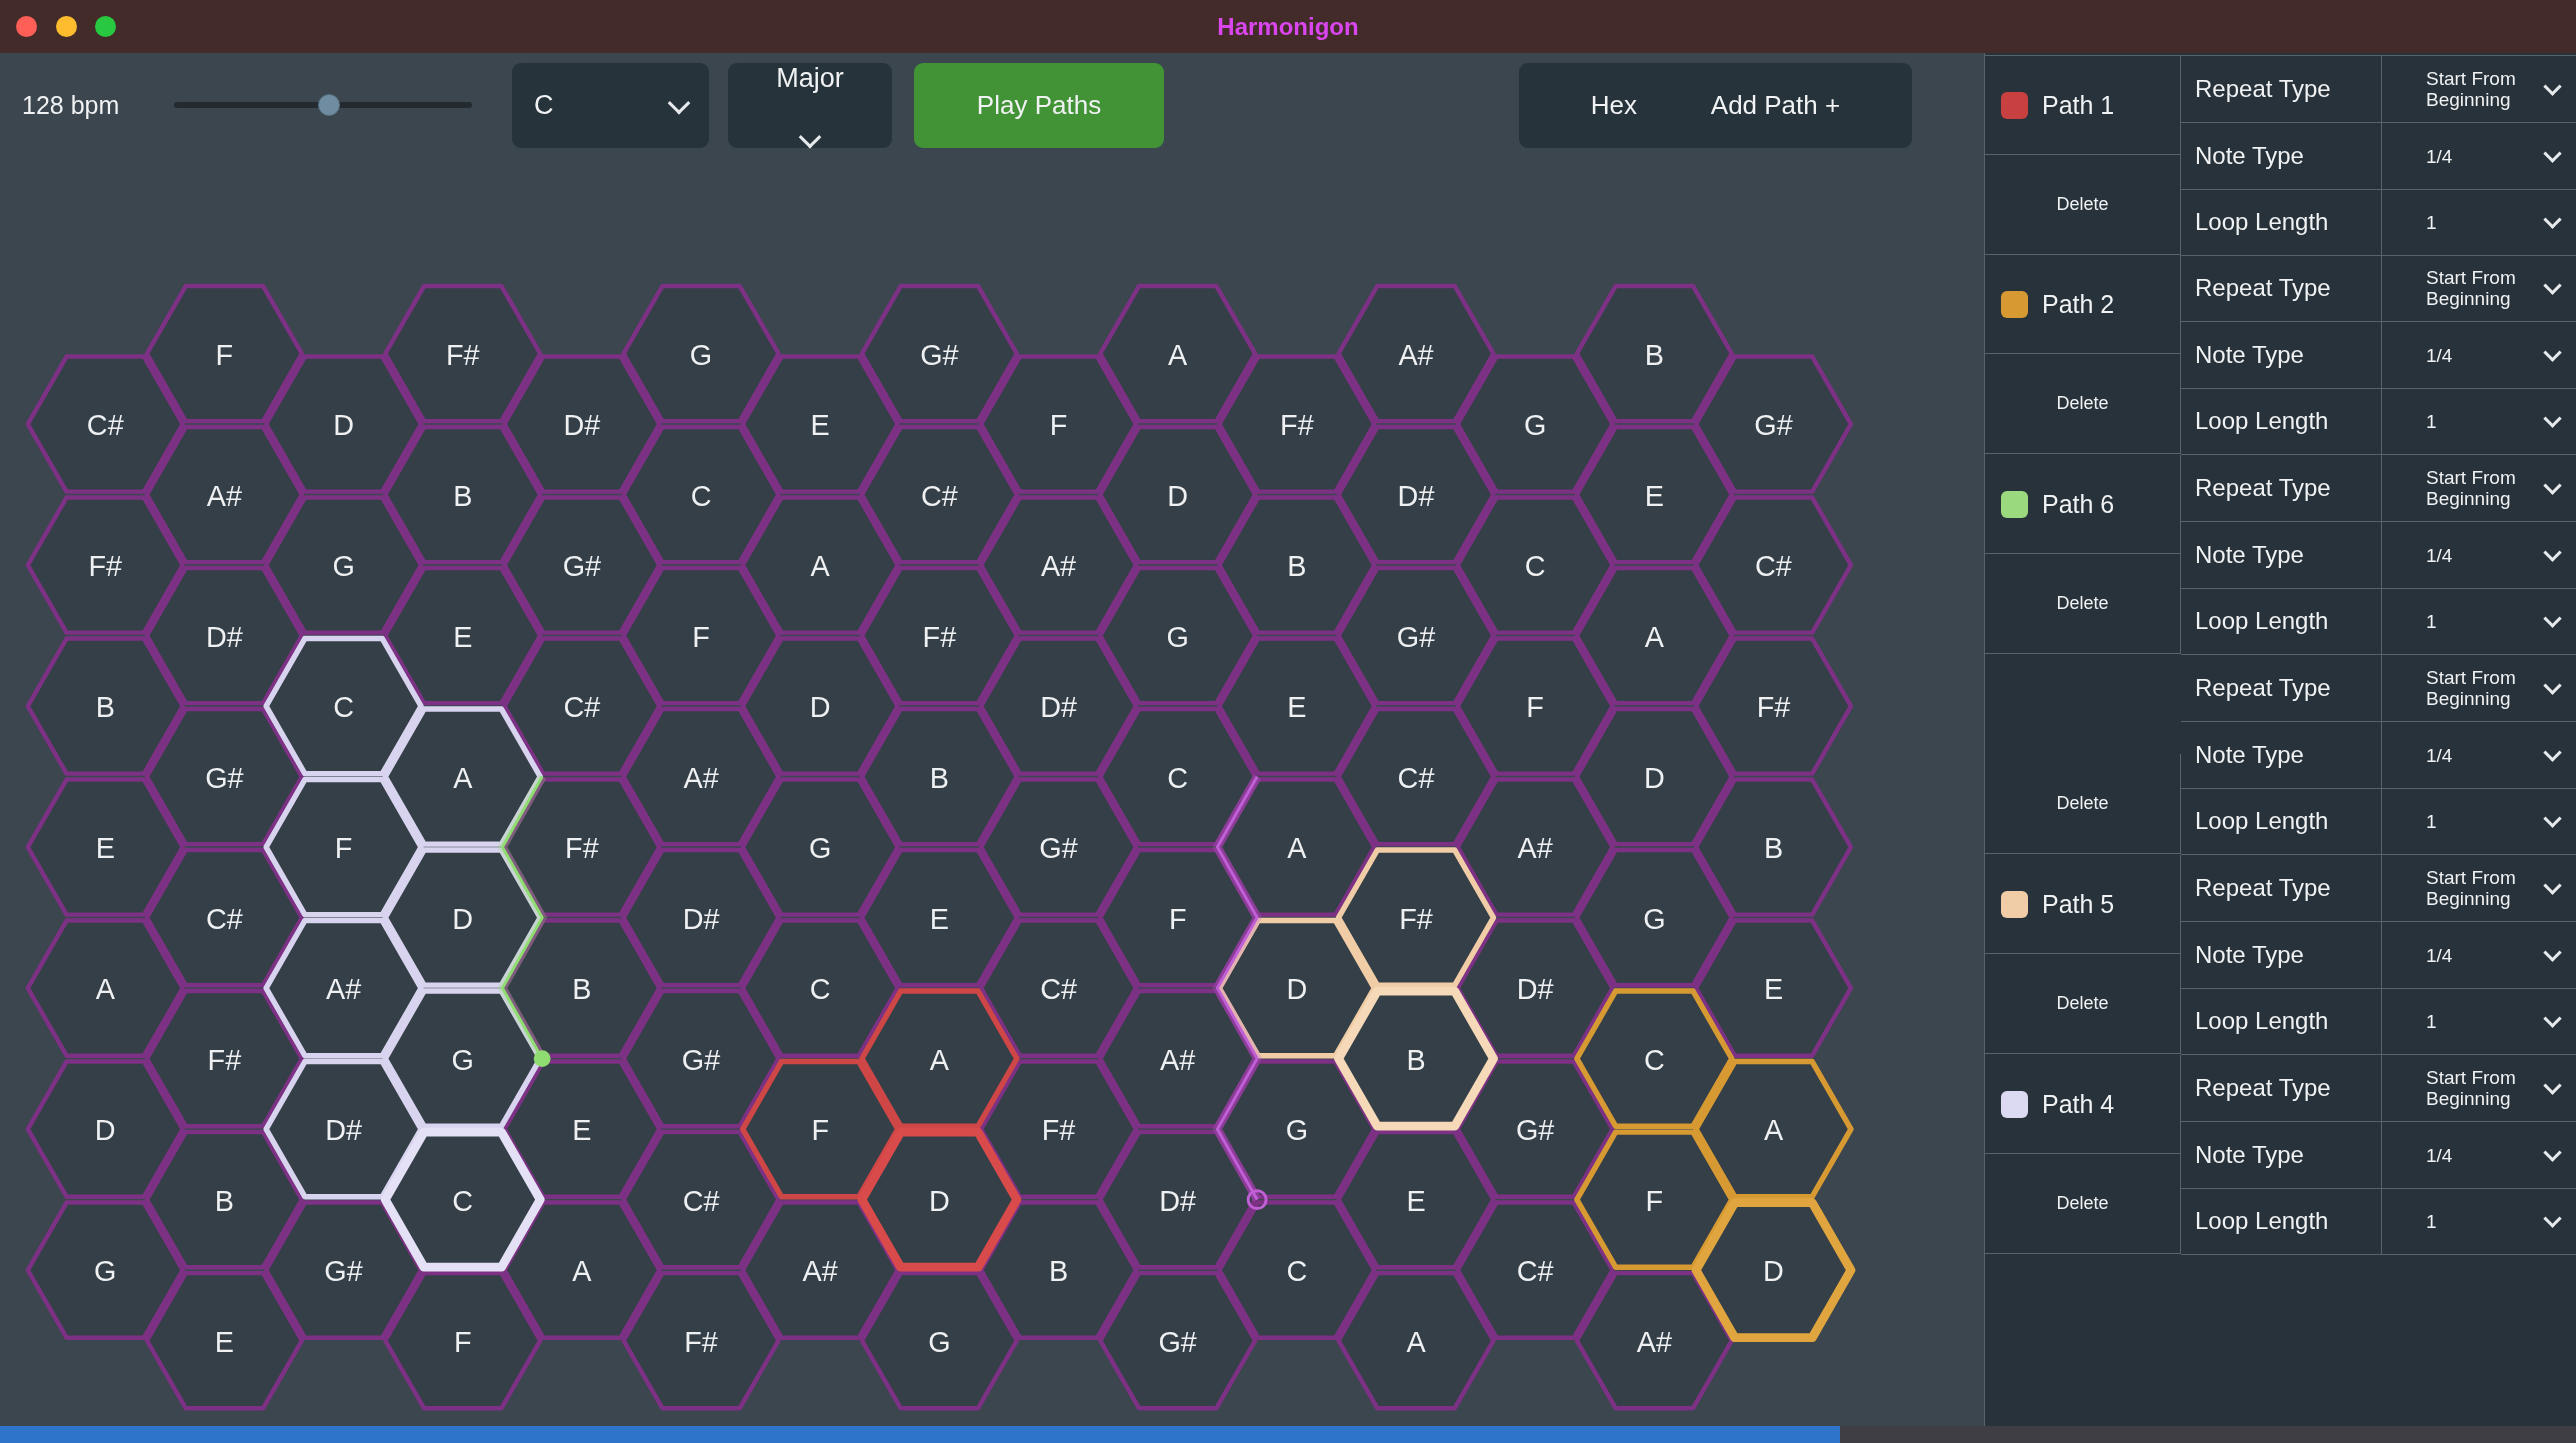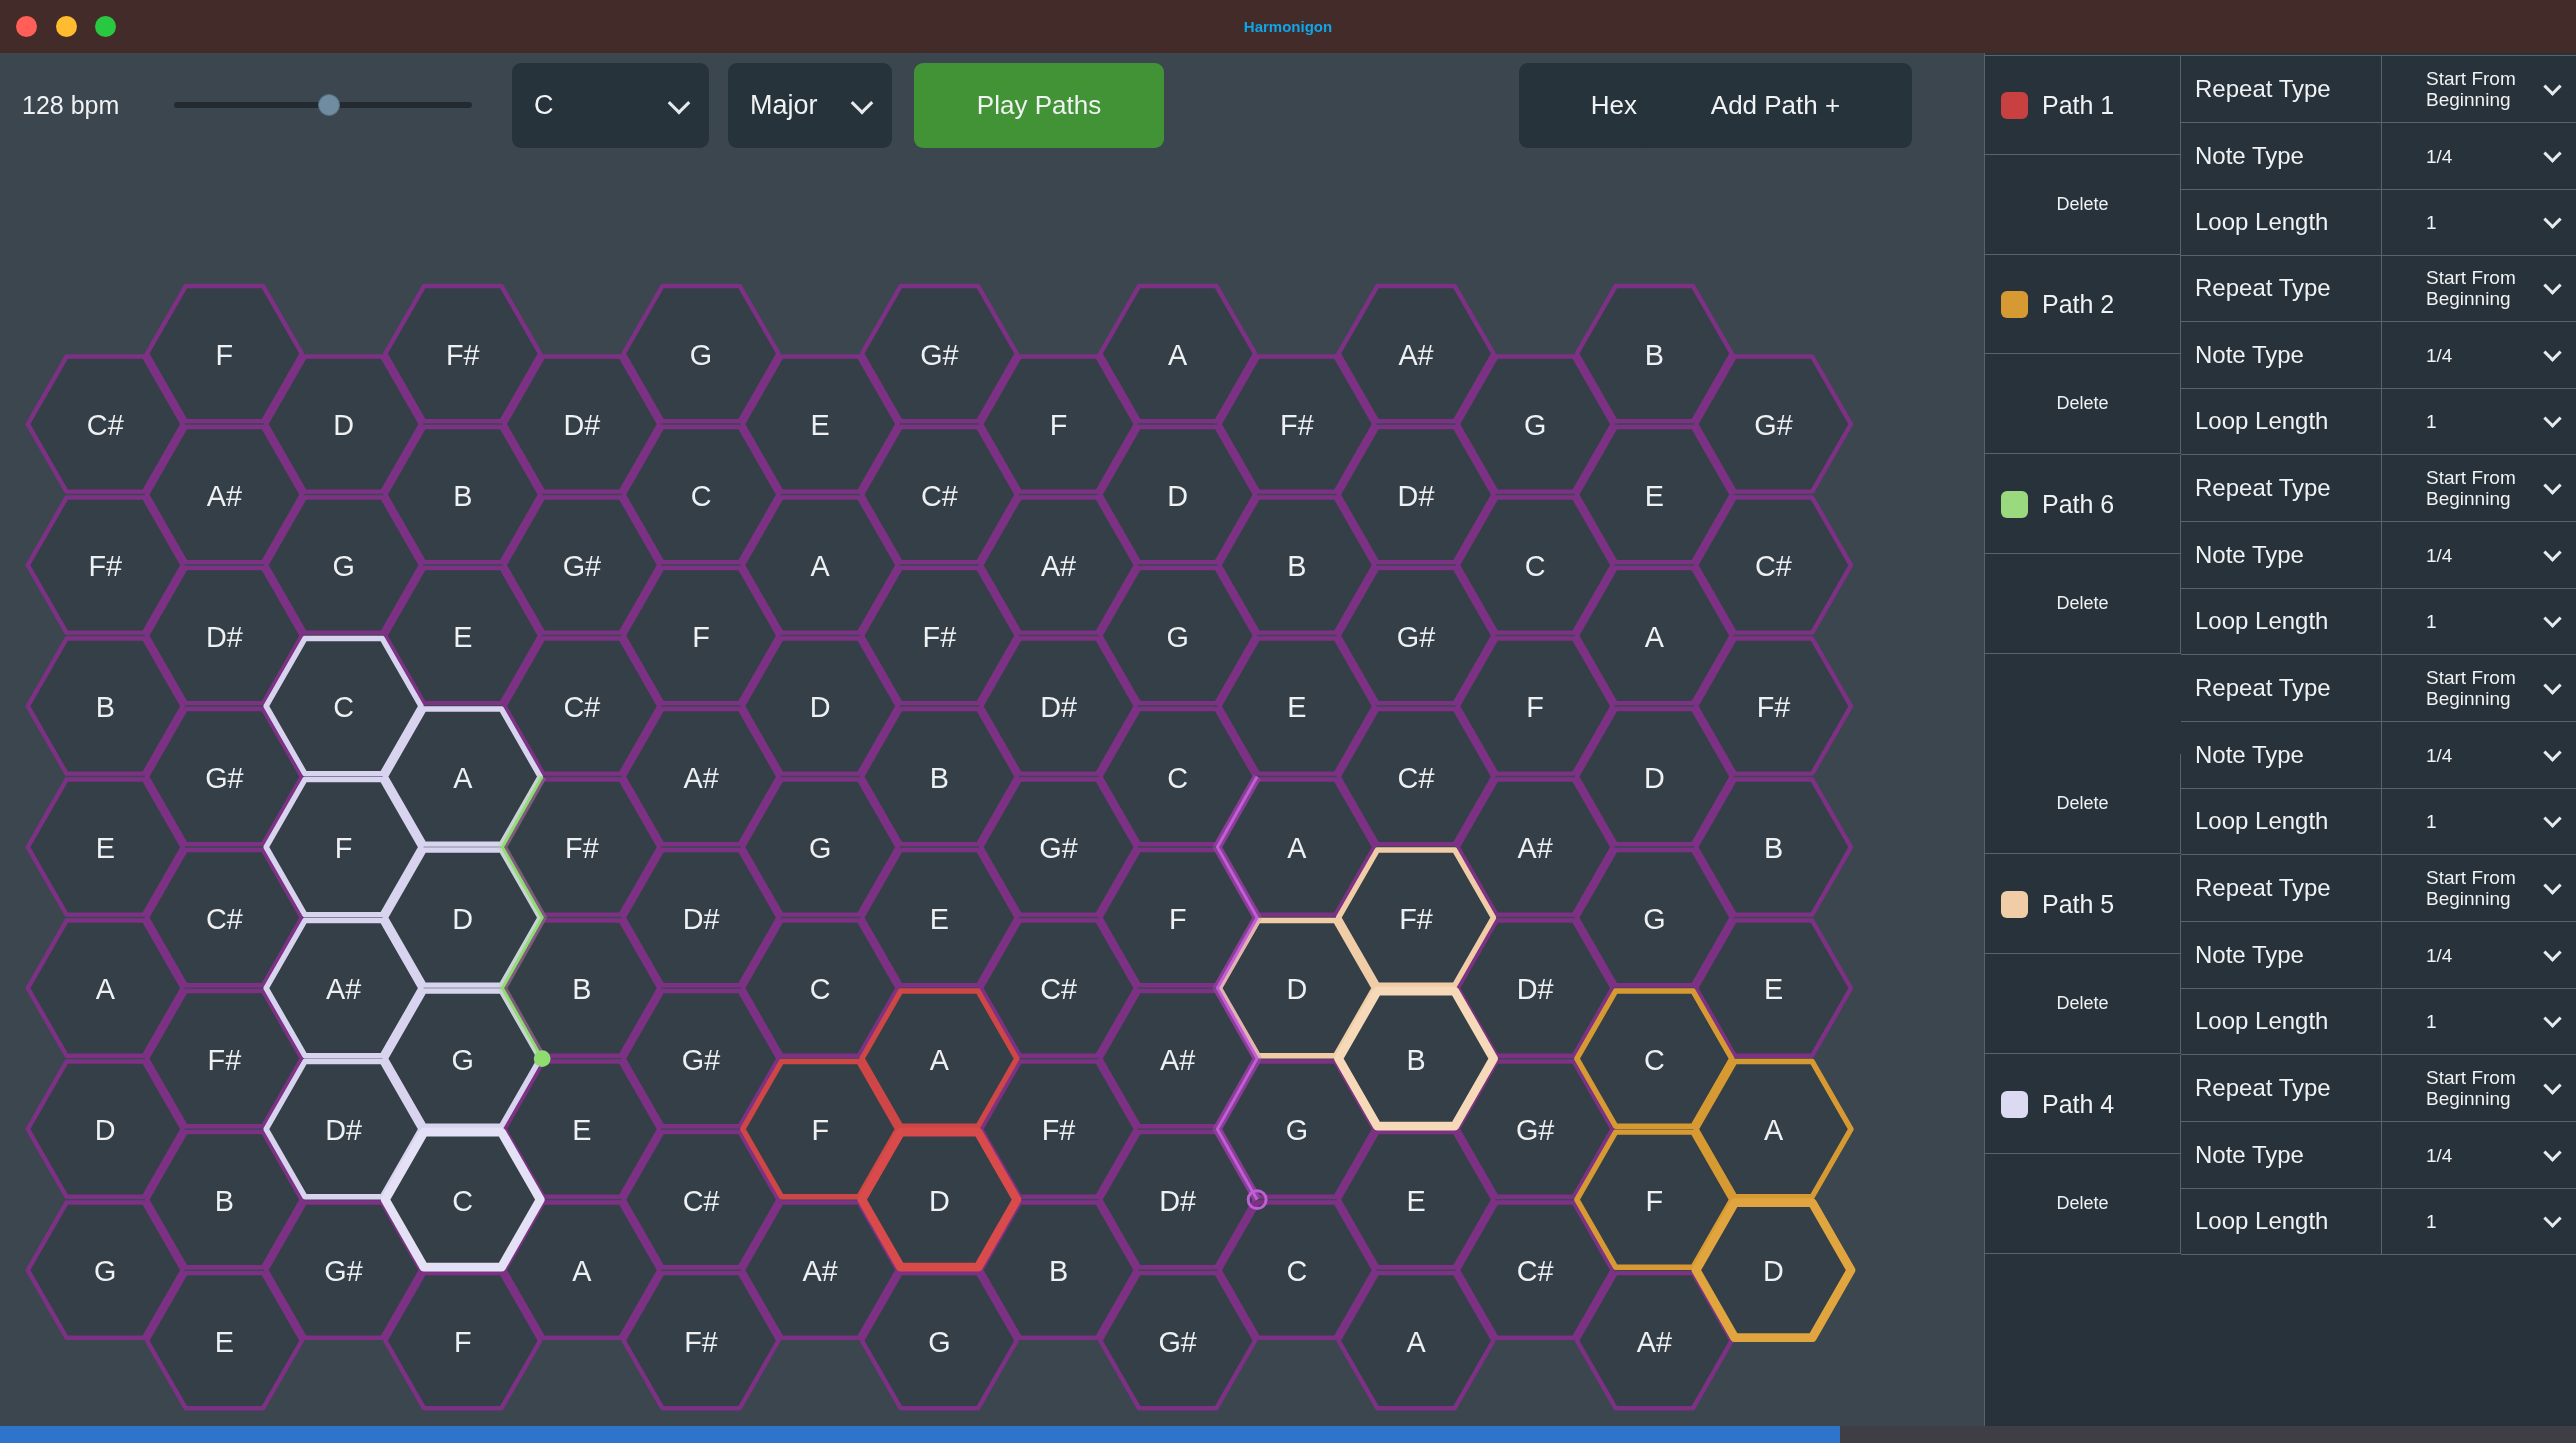--- a/index.html
+++ b/index.html
@@ -8,29 +8,29 @@
     position:relative; overflow:hidden;
     background:#3b464e;
     font-family:"Liberation Sans", sans-serif;
     color:#f0f2f3;
     -webkit-user-select:none; user-select:none;
   }
   
   .titlebar { position:absolute; left:0; top:0; width:2576px; height:53px; background:#422b28; }
   .tl { position:absolute; top:16px; width:21px; height:21px; border-radius:50%; }
   .tl.c1 { left:16px; } .tl.c2 { left:56px; } .tl.c3 { left:95px; }
-  .title-text { display:block; width:100%; text-align:center; line-height:53px; font-size:15px; font-weight:bold; color:#0ea5e9; }
+  .title-text { display:block; width:100%; text-align:center; line-height:53px; font-size:24px; font-weight:bold; color:#d946ef; }
   
   .tb { position:absolute; top:63px; height:85px; }
   .bpm-label { left:22px; line-height:85px; font-size:25px; }
   .slider-track { left:174px; top:102px; width:298px; height:6px; background:#232b31; border-radius:3px; }
   .slider-thumb { top:94px; width:22px; height:22px; border-radius:50%; background:#6f8ca1; border:1px solid #57707f; }
   .dropdown { background:#27333b; border-radius:9px; display:flex; align-items:center; justify-content:space-between; padding:0 22px; font-size:27px; }
   .tb-key   { left:512px; width:197px; }
-  .tb-scale { left:728px; width:164px; }
+  .tb-scale { left:728px; width:164px;flex-direction:column; }
   .btn { background:#27333b; border-radius:9px; display:flex; align-items:center; justify-content:center; font-size:26px; }
   .btn-play    { left:914px;  width:250px; background:#419335; }
   .btn-hexmode { left:1519px; width:262px; }
   .btn-addpath { left:1639px; width:273px; }
   
   .chev { display:inline-block; width:13px; height:13px; border-right:3px solid #e6eaec; border-bottom:3px solid #e6eaec; transform:rotate(45deg) translate(-2px,-2px); flex:none; }
   .chev-lg { width:16px; height:16px; }
   
   #hexsvg { position:absolute; left:0; top:0; }
   

